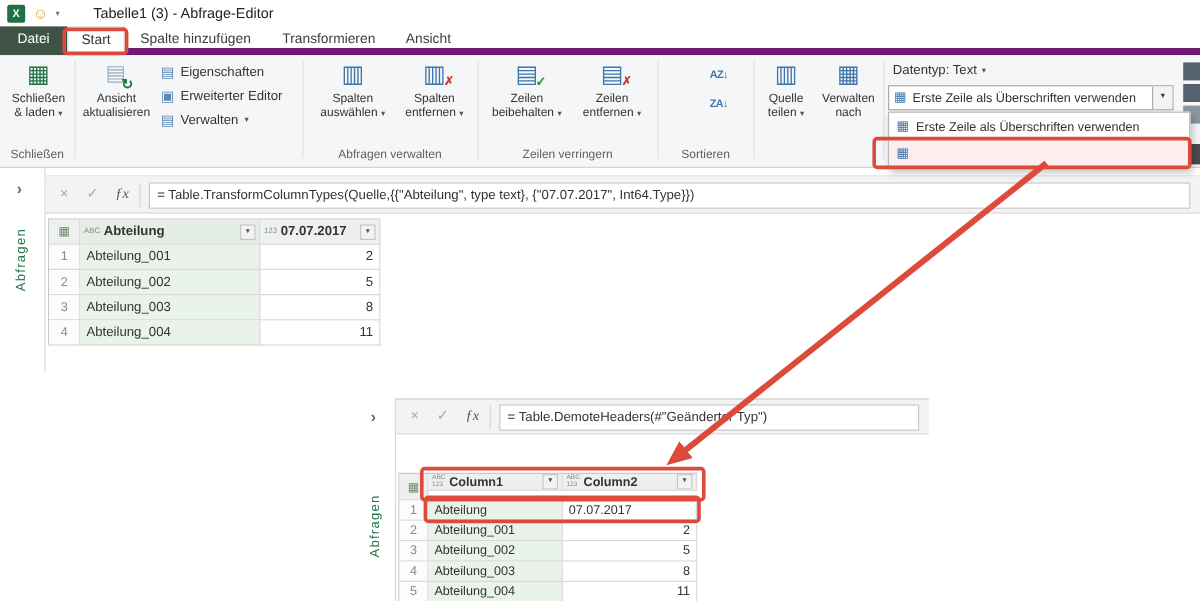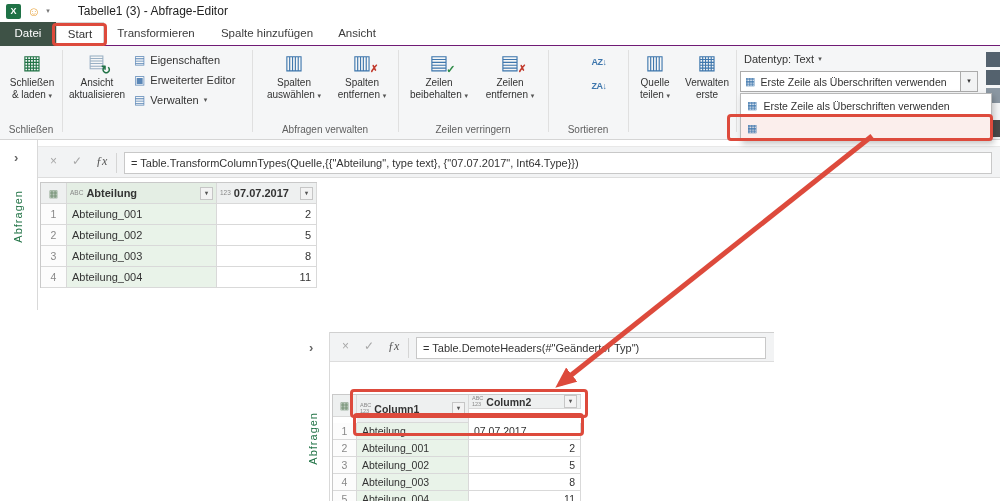--- a/index.html
+++ b/index.html
@@ -8,21 +8,21 @@
   .app { position:relative; width:1000px; height:501px; overflow:hidden; background:#fff; color:#333; font-size:11px; }
 
   
   .titlebar { position:absolute; left:0; top:0; width:100%; height:22px; display:flex; align-items:center; padding:0 6px; gap:6px; background:#fff; }
   .xl-icon { width:15px; height:15px; background:#1f7246; color:#fff; font-size:9px; font-weight:bold; text-align:center; line-height:15px; border-radius:2px; flex:none; }
   .smiley { color:#e8a33d; font-size:13px; line-height:1; }
   .tb-dd { font-size:7px; color:#777; }
   .title-text { margin-left:22px; font-size:12px; color:#222; white-space:nowrap; }
 
   
-  .tabrow { position:absolute; left:0; top:22px; width:100%; height:24px; display:flex; border-bottom:1px solid #701a75; background:#fff; font-size:11.5px; }
+  .tabrow { position:absolute; left:0; top:22px; width:100%; height:24px; display:flex; border-bottom:6px solid #701a75; background:#fff; font-size:11.5px; }
   .tab { height:24px; line-height:23px; text-align:center; color:#3c3c3c; white-space:nowrap; }
   .tab-file { width:56px; background:#3e5246; color:#fff; }
   .tab-active { width:48px; background:#fff; border:1px solid #d5d5d5; border-bottom:none; color:#333; }
 
   
   .ribbon { position:absolute; left:0; top:46px; width:100%; height:94px; background:#f5f6f7; border-bottom:1px solid #d5d5d5; }
   .gsep { position:absolute; top:4px; height:82px; width:1px; background:#e0e0e0; }
   .glabel { position:absolute; top:78px; font-size:10px; color:#5f5f5f; text-align:center; white-space:nowrap; }
   .bigbtn { position:absolute; top:3px; height:72px; display:flex; flex-direction:column; align-items:center; font-size:10px; line-height:12px; text-align:center; color:#333; }
   .icwrap { position:relative; height:26px; display:flex; align-items:center; justify-content:center; margin-bottom:2px; }
@@ -93,22 +93,22 @@
   <div class="titlebar">
     <div class="xl-icon">X</div>
     <span class="smiley">☺</span>
     <span class="tb-dd">▾</span>
     <span class="title-text">Tabelle1 (3) - Abfrage-Editor</span>
   </div>
 
   <div class="tabrow">
     <div class="tab tab-file">Datei</div>
     <div class="tab tab-active">Start</div>
+    <div class="tab" style="width:118px">Spalte hinzufügen</div>
     <div class="tab" style="width:104px">Transformieren</div>
-    <div class="tab" style="width:118px">Spalte hinzufügen</div>
     <div class="tab" style="width:62px">Ansicht</div>
   </div>
 
   <div class="ribbon">
     <div class="gsep" style="left:62px"></div>
     <div class="gsep" style="left:252px"></div>
     <div class="gsep" style="left:398px"></div>
     <div class="gsep" style="left:548px"></div>
     <div class="gsep" style="left:628px"></div>
     <div class="gsep" style="left:736px"></div>
@@ -187,21 +187,21 @@
           <span class="ic">▥</span>
         </span>
       <span>Quelle</span>
       <span><span>teilen</span> <span class="dd">▾</span></span>
     </div>
     <div class="bigbtn" style="left:678px;width:58px">
       <span class="icwrap">
           <span class="ic">▦</span>
         </span>
       <span>Verwalten</span>
-      <span>erste</span>
+      <span>nach</span>
     </div>
 
     <div class="glabel" style="left:0;width:62px">Schließen</div>
     <div class="glabel" style="left:252px;width:146px">Abfragen verwalten</div>
     <div class="glabel" style="left:398px;width:150px">Zeilen verringern</div>
     <div class="glabel" style="left:548px;width:80px">Sortieren</div>
   </div>
 
   <div class="datentyp-btn">
     <span>Datentyp: Text</span>
@@ -288,21 +288,21 @@
       <span class="fbtn2" style="left:34px;top:6px">✓</span>
       <span class="fbtn2 fx" style="left:58px;top:6px">ƒx</span>
       <span class="fsep" style="left:78px;top:5px"></span>
       <div class="finput" style="left:86px;right:8px;top:4px">= Table.DemoteHeaders(#"Geänderter Typ")</div>
     </div>
     <div class="pq" style="left:34px;top:62px">
       <div class="pr">
         <div class="pc corner" style="width:24px;height:22px">
             <span>▦</span>
           </div>
-        <div class="pc hc" style="width:112px;height:28px">
+        <div class="pc hc" style="width:112px;height:14px">
           <span class="badge2">
               <span>ABC</span>
               <span>123</span>
             </span>
           <span class="hname s">Column1</span>
           <span class="fbtn">▾</span>
         </div>
         <div class="pc hc" style="width:112px;height:14px">
           <span class="badge2">
               <span>ABC</span>

